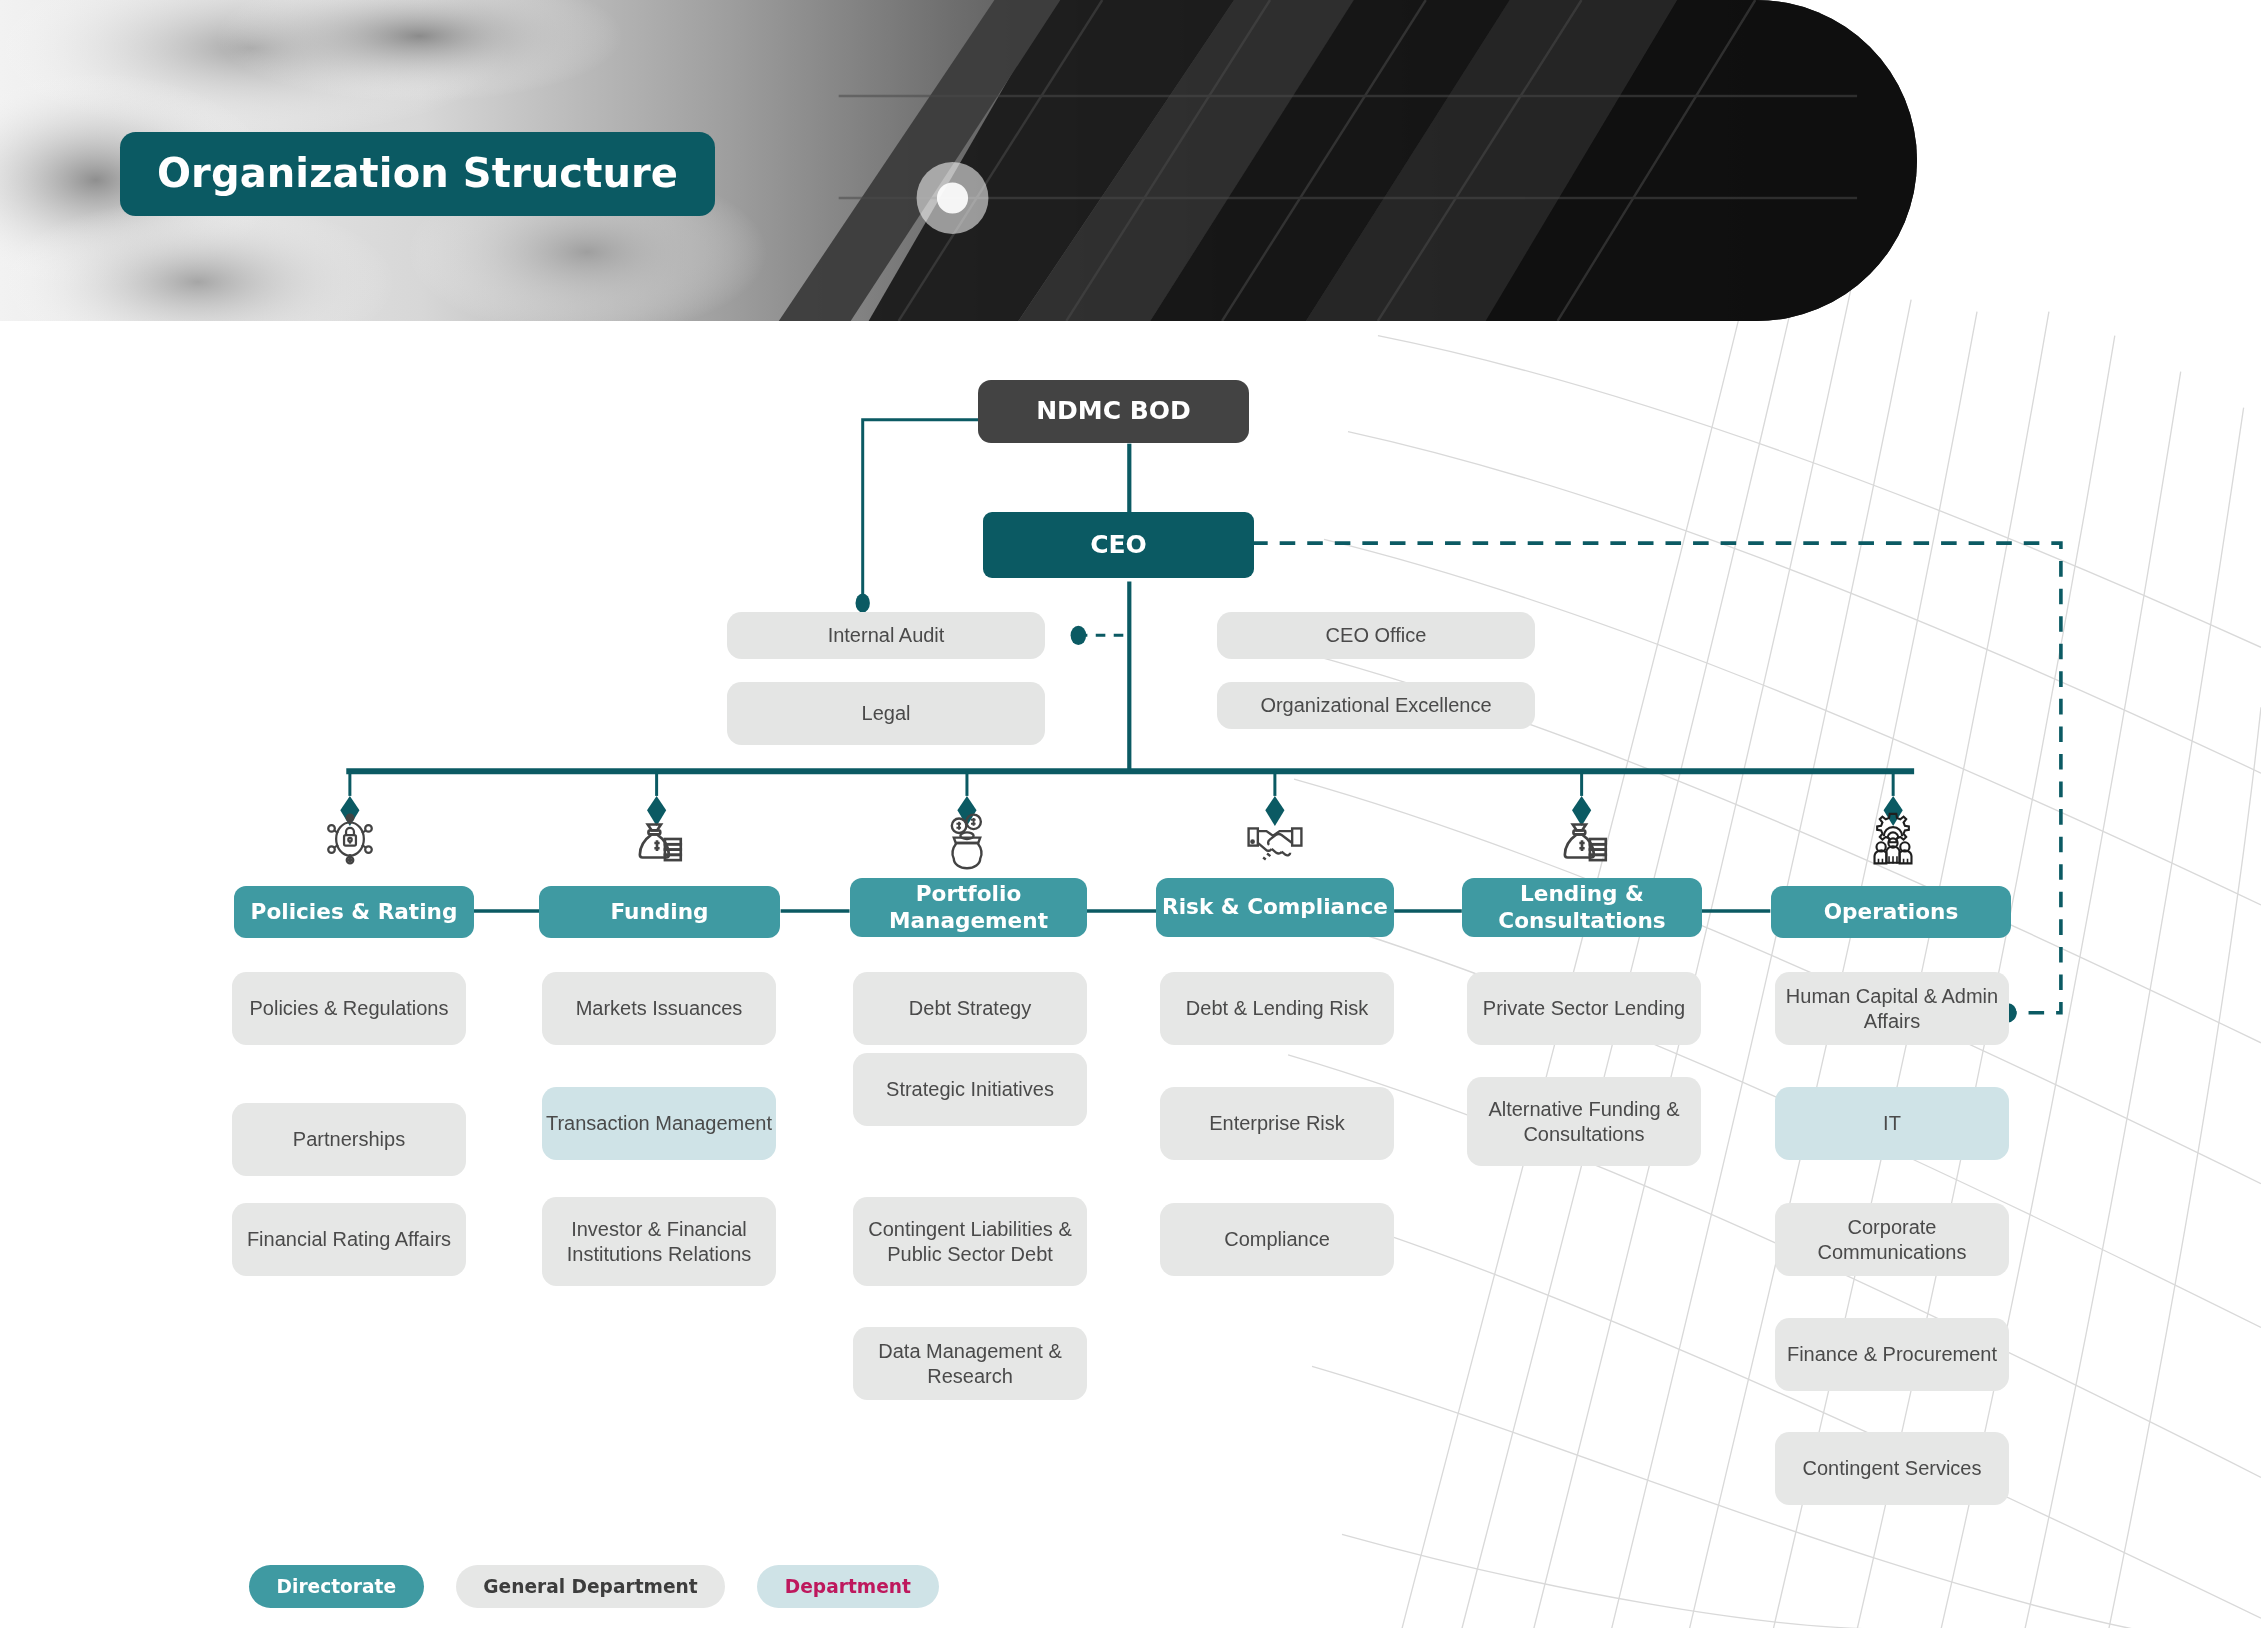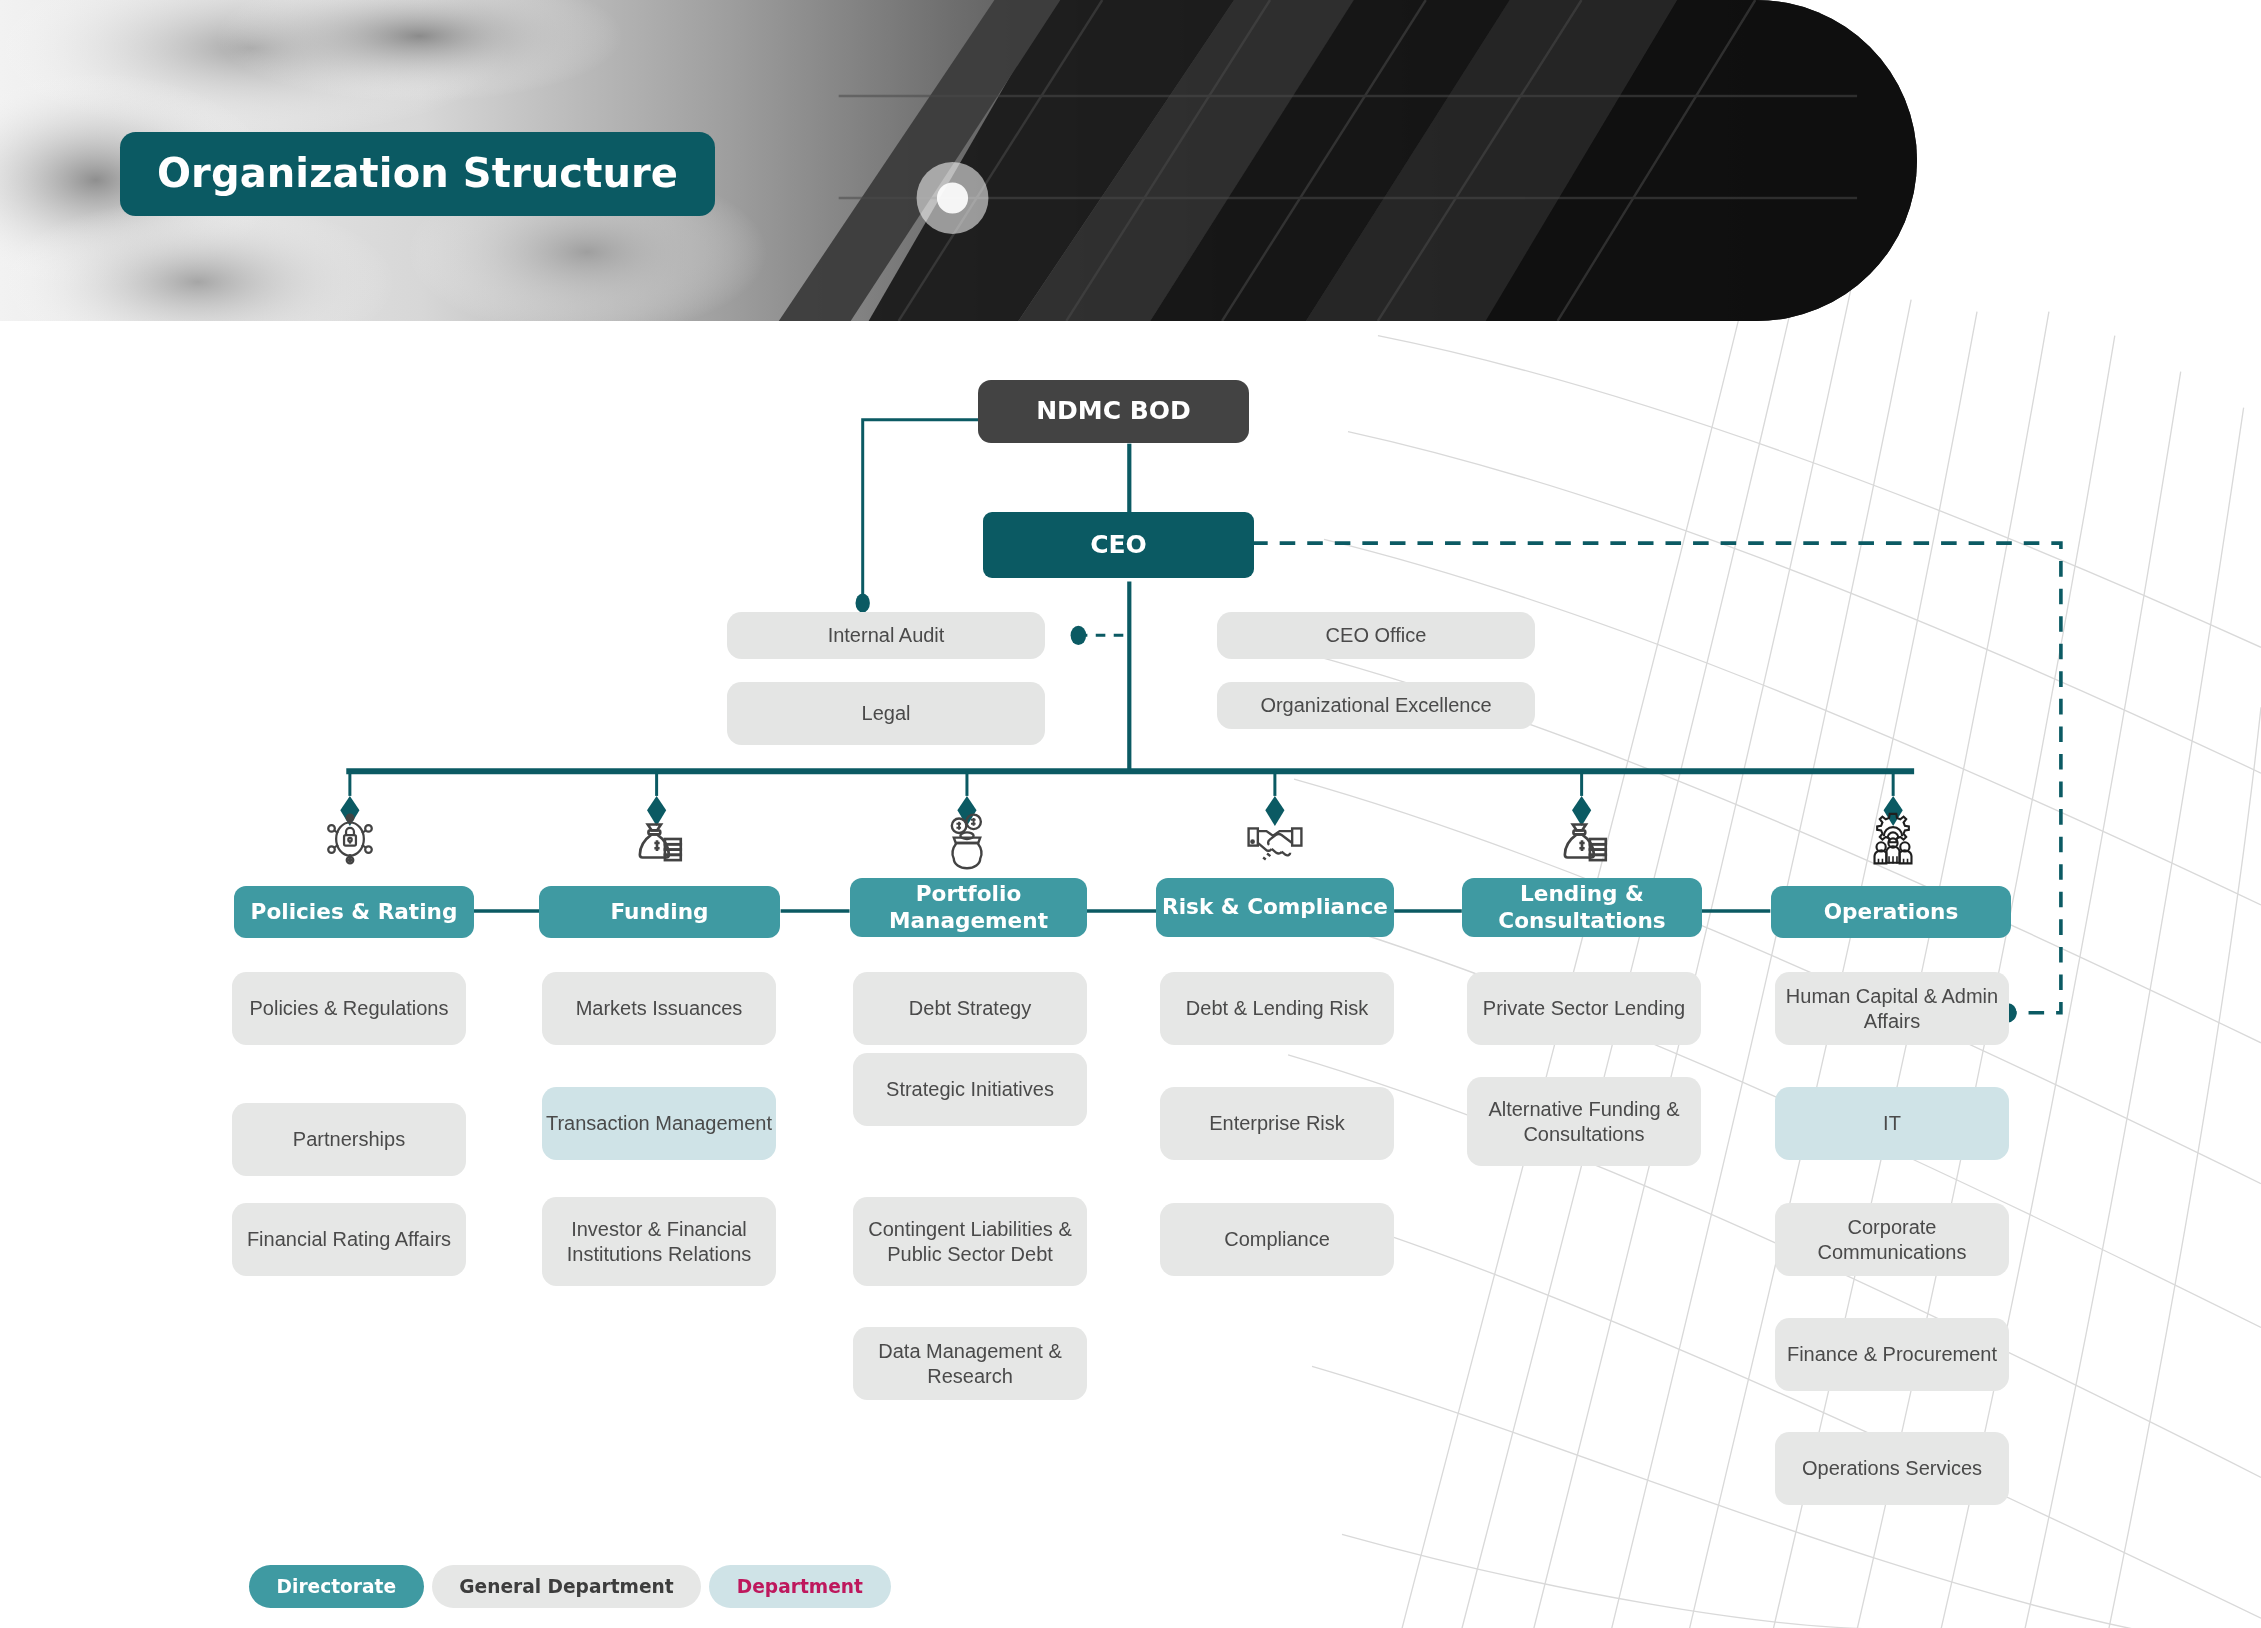--- a/index.html
+++ b/index.html
@@ -60,21 +60,21 @@
   }
   .node.dept{
     background:#cfe3e7; color:#4a4a4a; font-size:20px; border-radius:14.4px;
   }
 
   
   .dir-icon{ position:absolute; z-index:2; width:72px; height:66px; }
   .dir-icon svg{ width:100%; height:100%; display:block; }
 
   
-  #legend{ position:absolute; left:249px; top:1565px; display:flex; gap:8px; z-index:5;text-align:center; }
+  #legend{ position:absolute; left:249px; top:1565px; display:flex; gap:32px; z-index:5;text-align:center; }
   .legend-chip{
     display:flex; align-items:center; justify-content:center;
     height:43px; border-radius:21.6px; padding:0 27.6px;
     font-size:18.6px; font-weight:700; white-space:nowrap;
     font-family:"DejaVu Sans", sans-serif;
   }
   .legend-chip.l-dir{ background:#3f9aa2; color:#fff; }
   .legend-chip.l-gen{ background:#e6e7e6; color:#3d3d3d; }
   .legend-chip.l-dept{ background:#cfe3e7; color:#be185d; }
 </style>
@@ -393,21 +393,21 @@
   <div class="node dept" style="left:1775px; top:1087px; width:234px; height:73px;">
     <span>IT</span>
   </div>
   <div class="node gen" style="left:1775px; top:1203px; width:234px; height:73px;">
     <span>Corporate Communications</span>
   </div>
   <div class="node gen" style="left:1775px; top:1318px; width:234px; height:73px;">
     <span>Finance &amp; Procurement</span>
   </div>
   <div class="node gen" style="left:1775px; top:1432px; width:234px; height:73px;">
-    <span>Operations Services</span>
+    <span>Contingent Services</span>
   </div>
 
   <div id="legend">
     <div class="legend-chip l-dir">
       <span>Directorate</span>
     </div>
     <div class="legend-chip l-gen">
       <span>General Department</span>
     </div>
     <div class="legend-chip l-dept">

